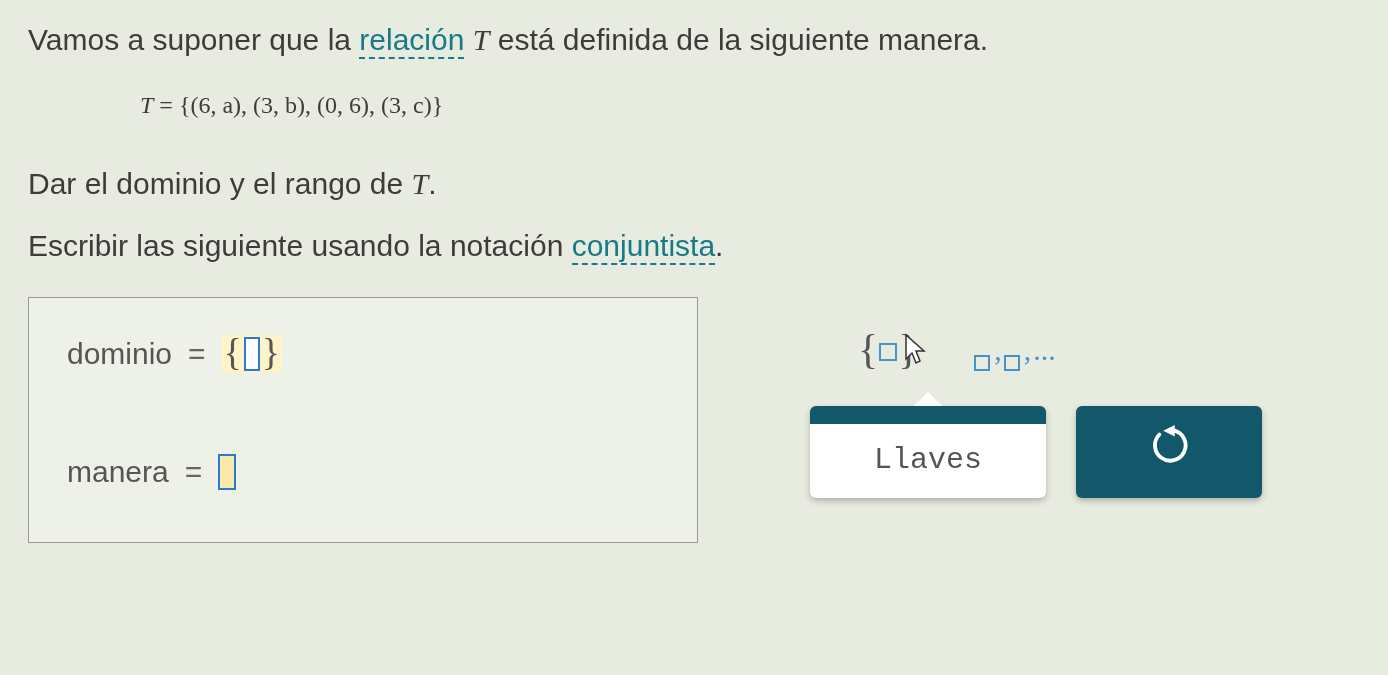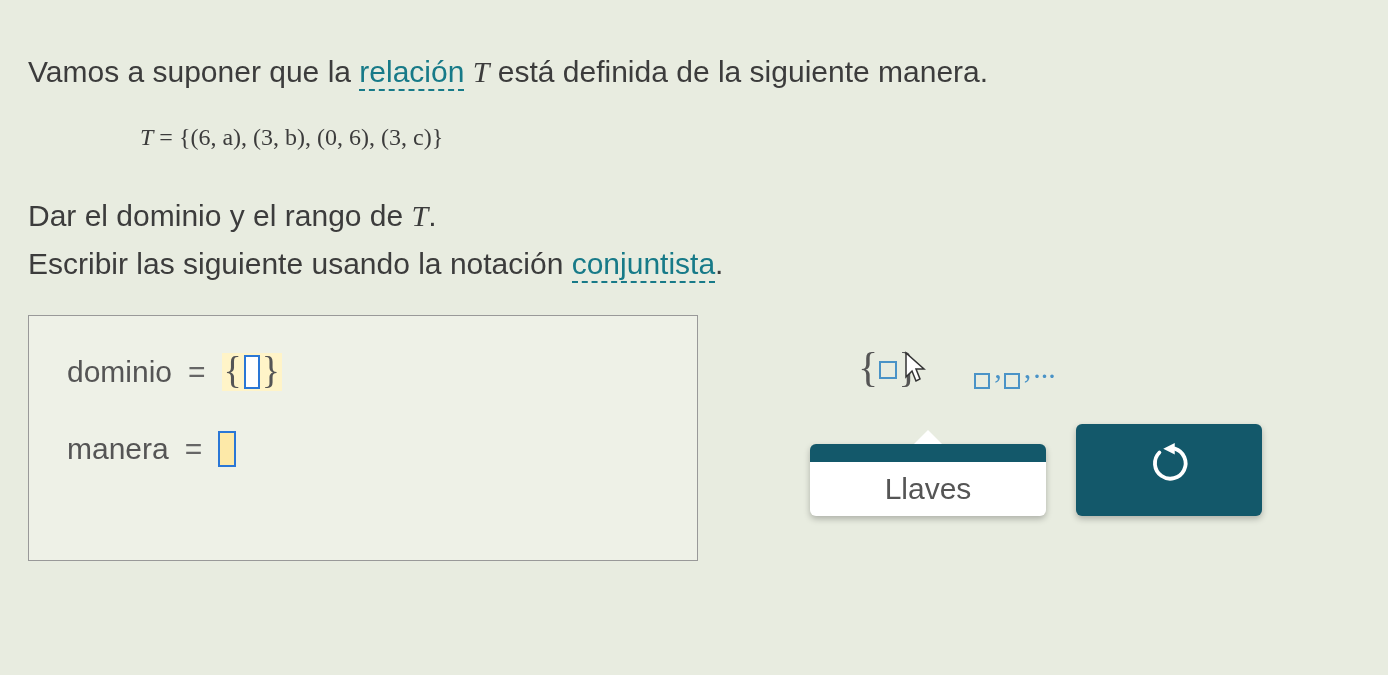--- a/index.html
+++ b/index.html
@@ -5,53 +5,53 @@
   * { box-sizing: border-box; margin: 0; padding: 0; }
   html, body { width: 1388px; height: 675px; }
   body {
     font-family: Arial, Helvetica, sans-serif;
     background: #e8ece0;
     color: #3c3c3c;
     font-size: 30px;
     padding: 18px 28px 0 28px;
     line-height: 1.45;
   }
-  .intro { margin-bottom: 26px; margin-top: 32px; }
+  .intro { margin-bottom: 26px; }
   .link {
     color: #177a88;
     border-bottom: 2px dashed #177a88;
     padding-bottom: 1px;
   }
   .ital { font-style: italic; font-family: 'Times New Roman', serif; }
   .math-line {
     font-family: 'Times New Roman', serif;
     font-size: 24px;
     padding-left: 112px;
     margin-bottom: 40px;
     color: #3c3c3c;
   }
-  .prompt { margin-bottom: 4px; }
+  .prompt { margin-bottom: 18px; }
   .prompt2 { margin-bottom: 30px; }
 
   .lower-area {
     display: flex;
     align-items: flex-start;
     gap: 100px;
   }
 
   .answer-box {
     border: 1px solid #999;
     background: #eef1e7;
     width: 670px;
     height: 246px;
     padding: 34px 30px 0 38px;
     display: flex;
     flex-direction: column;
     justify-content: flex-start;
-    gap: 33px;
+    gap: 74px;
   }
   .answer-row {
     display: flex;
     align-items: center;
     font-size: 30px;
     color: #555;
   }
   .answer-label { margin-right: 10px; }
   .eq { margin: 0 16px 0 6px; color:#666;}
   .set-input {
@@ -129,30 +129,31 @@
 
   .bottom-row {
     display: flex;
     gap: 30px;
     align-items: flex-end;
     padding-left: 12px;
   }
   .llaves-btn {
     position: relative;
     width: 236px;
-    height: 72px;
+    height: 92px;
     background: #fff;
     border-radius: 6px;
     border-top: 18px solid #13586a;
     box-shadow: 0 3px 6px rgba(0,0,0,0.25);
     display: flex;
     align-items: center;
     justify-content: center;
     font-size: 30px;
     color: #555;
+    font-family: Liberation Mono, monospace;
   }
   .llaves-btn::before {
     content: "";
     position: absolute;
     top: -32px;
     left: 50%;
     transform: translateX(-50%);
     width: 0; height: 0;
     border-left: 14px solid transparent;
     border-right: 14px solid transparent;

